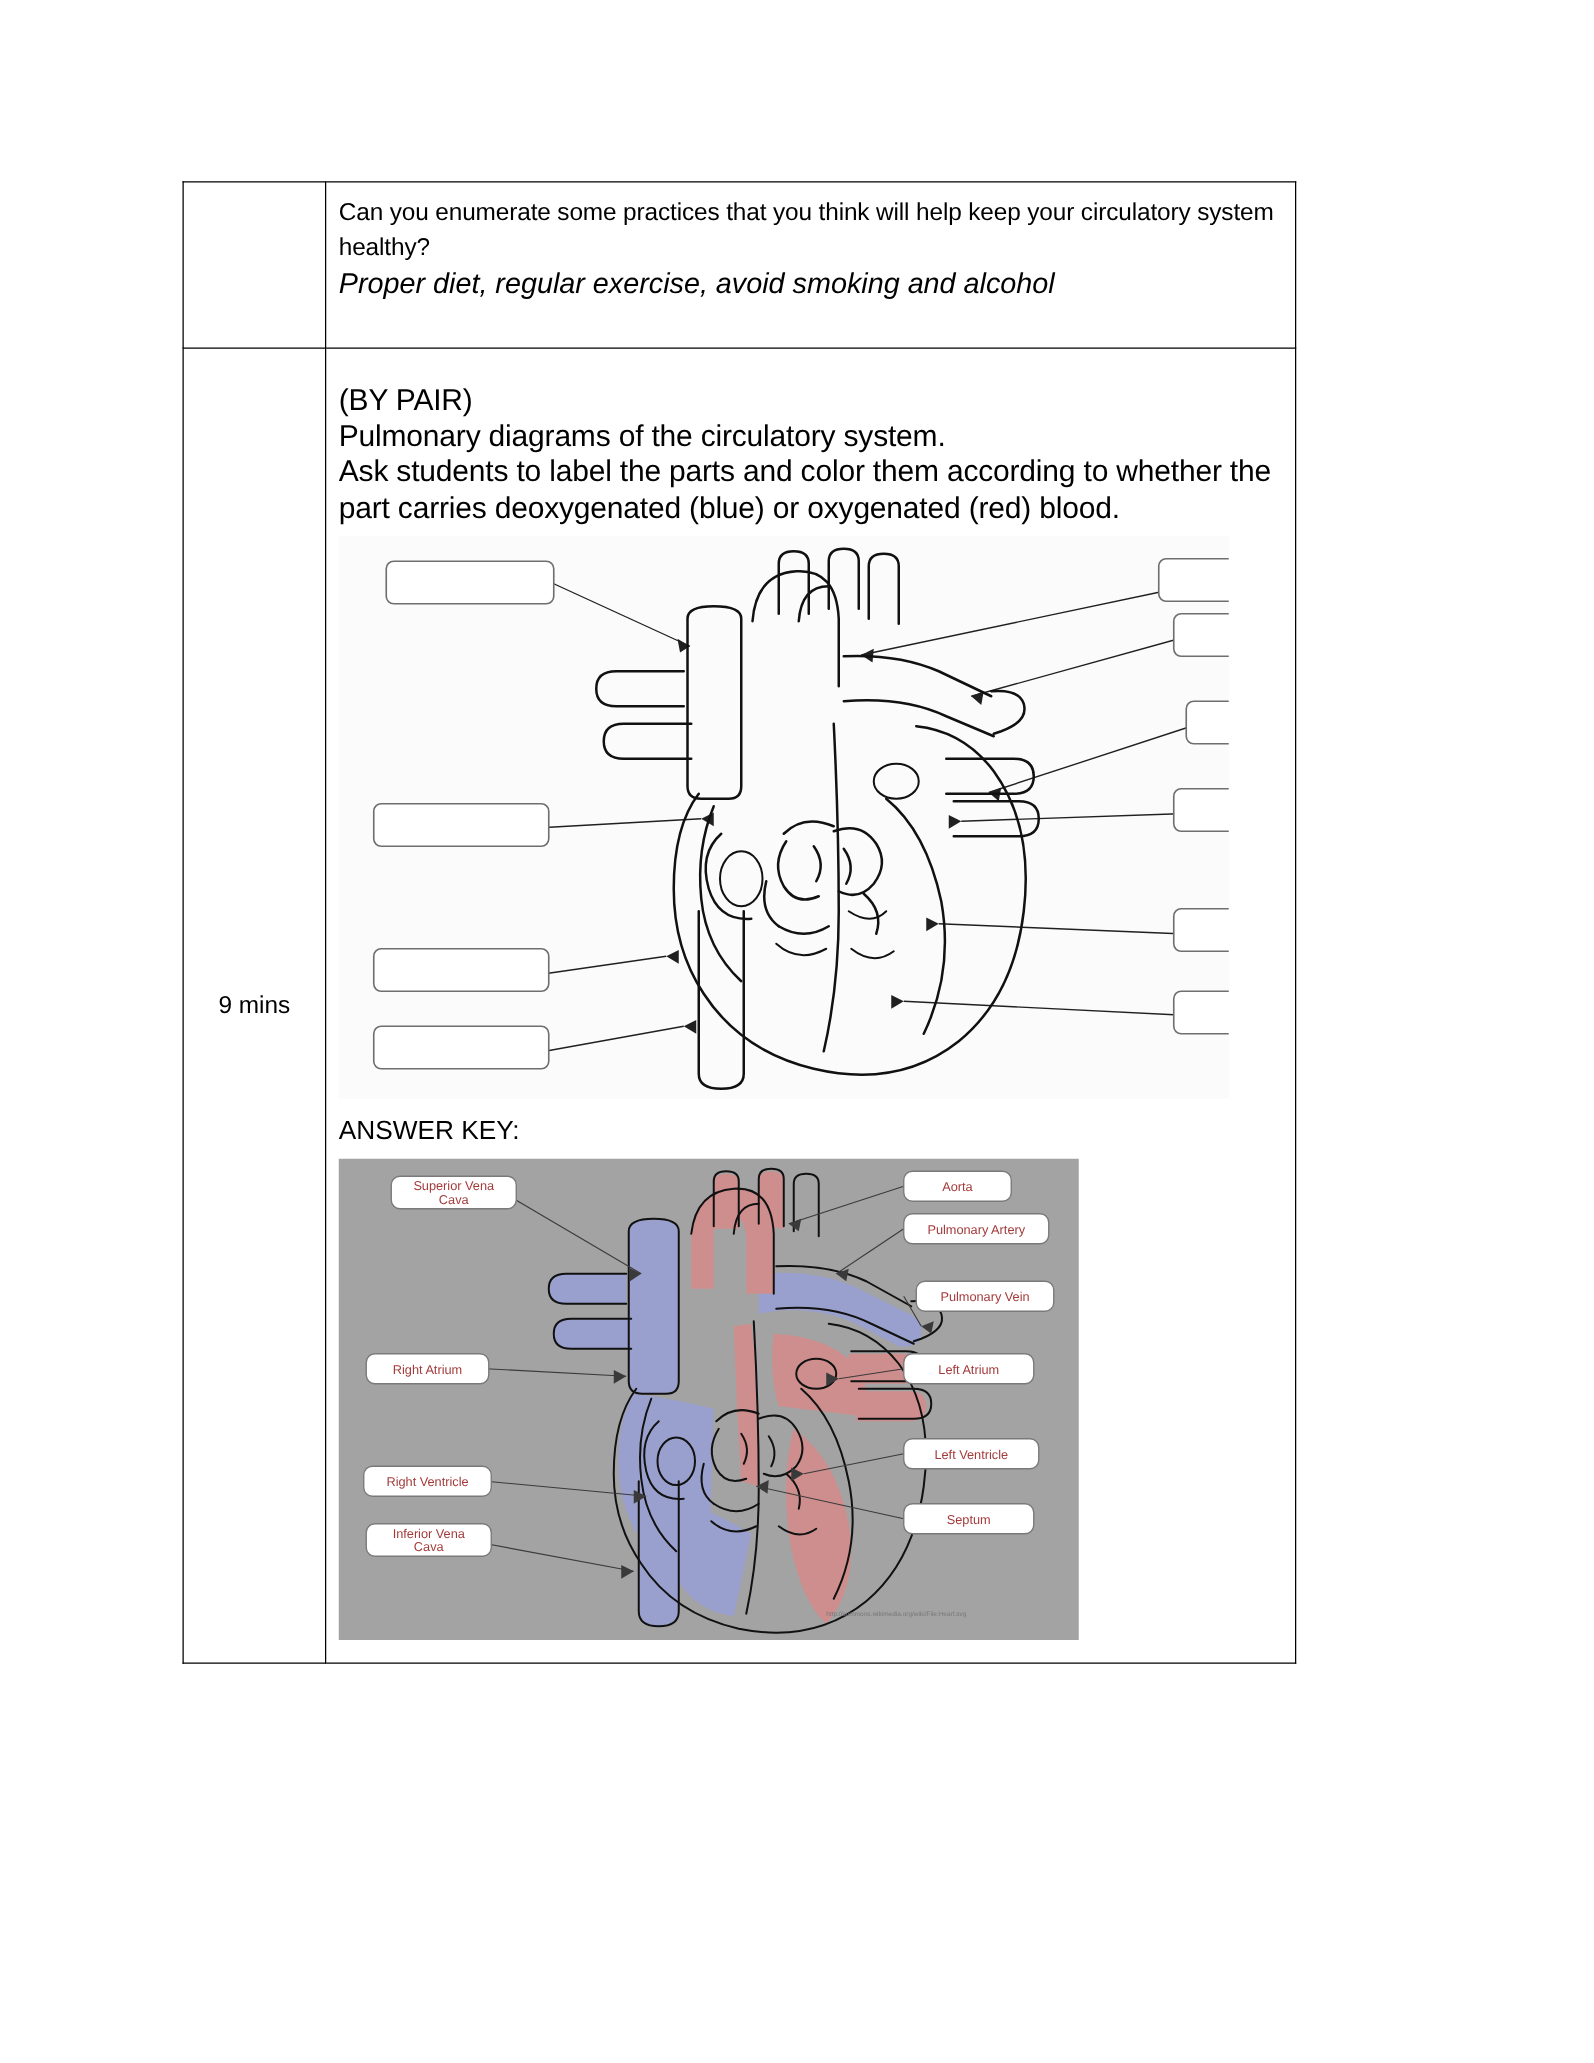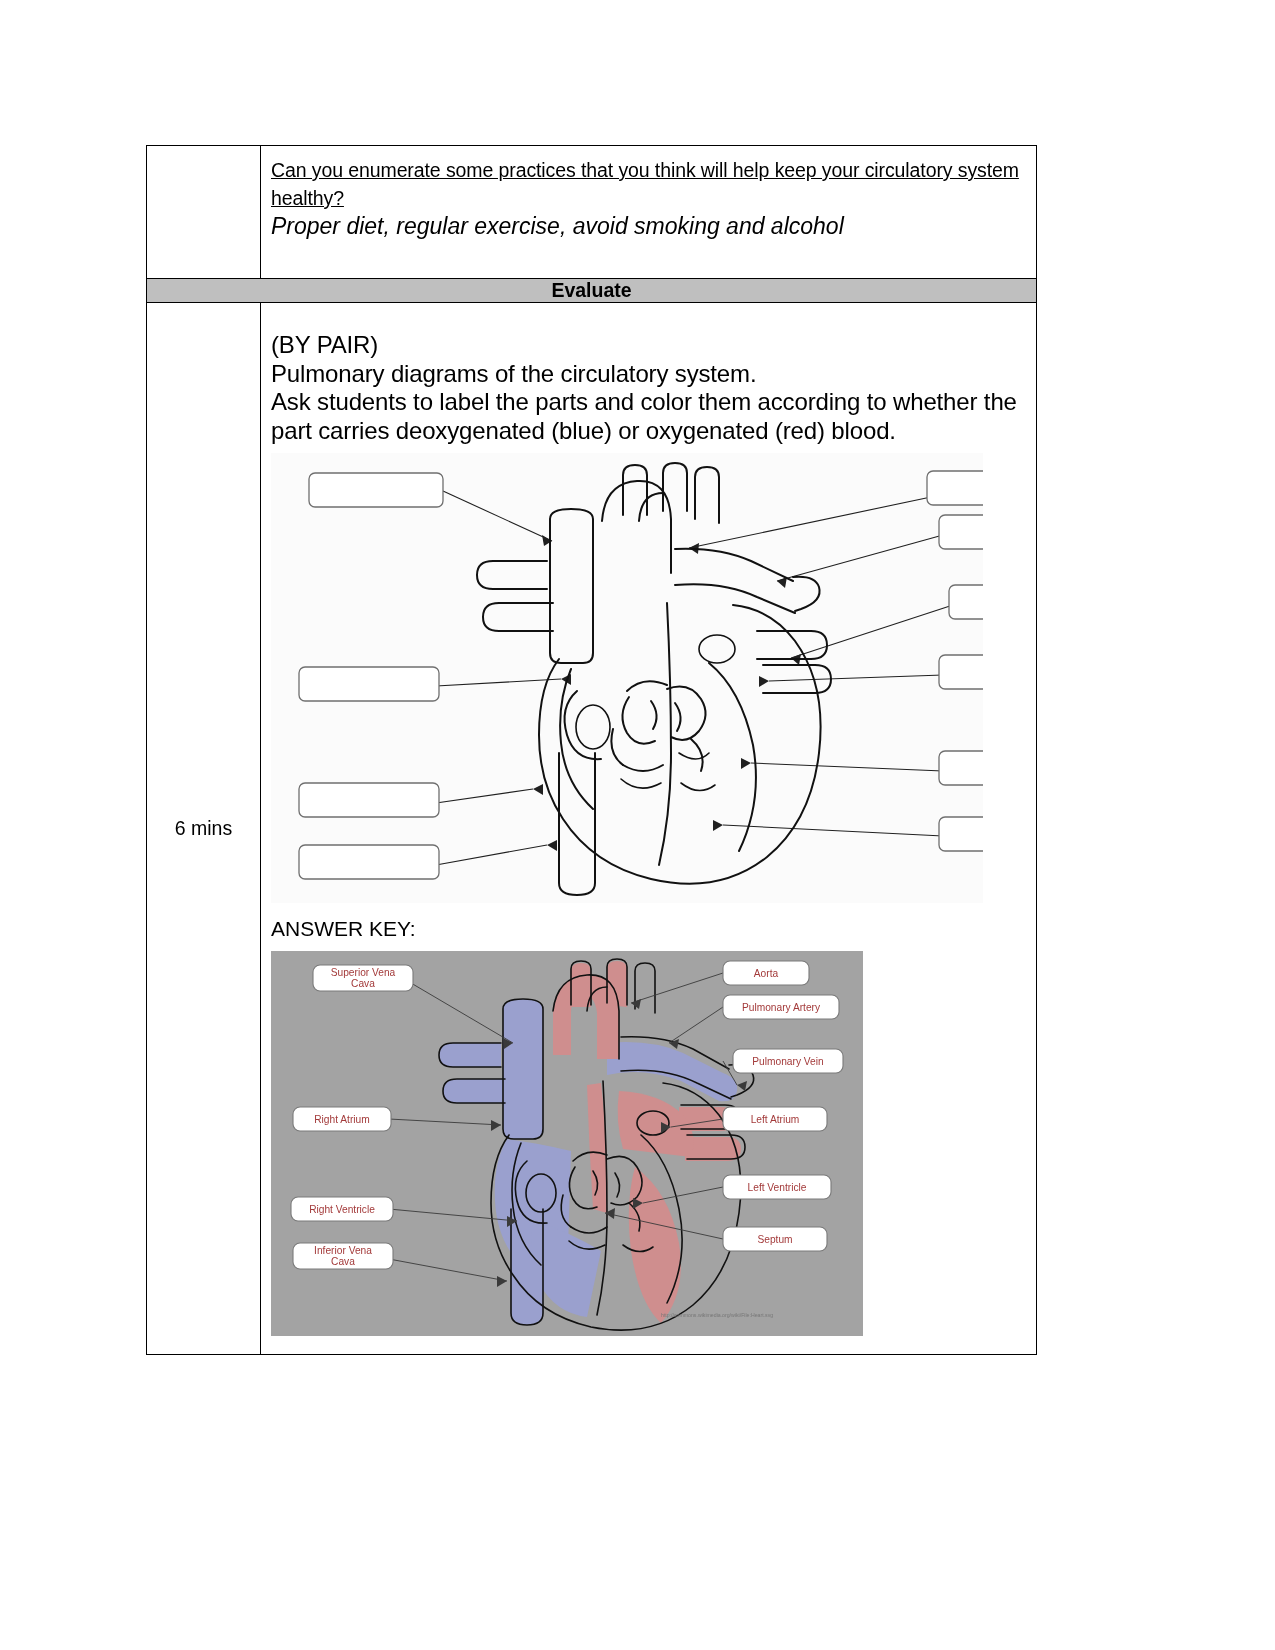--- a/index.html
+++ b/index.html
@@ -41,21 +41,20 @@
   .col-body { width: 776px; }
 
   .cell-pad {
     padding: 10px 8px 10px 10px;
   }
 
   .q-text {
     font-size: 19.5px;
     line-height: 28px;
     letter-spacing: -0.1px;
-    text-decoration: underline;
   }
   .q-answer {
     font-style: italic;
     font-size: 23px;
     line-height: 28px;
   }
 
   .row-q-left { height: 132px; }
 
   .band {
@@ -170,26 +169,23 @@
       <tr>
         <td class="row-q-left"></td>
         <td>
           <div class="cell-pad">
             <div class="q-text">Can you enumerate some practices that you think will help keep your circulatory system healthy?</div>
             <div class="q-answer">Proper diet, regular exercise, avoid smoking and alcohol</div>
           </div>
         </td>
       </tr>
 
+
       <tr>
-        <td colspan="2" class="band">Evaluate</td>
-      </tr>
-
-      <tr>
-        <td class="time-cell">6 mins</td>
+        <td class="time-cell">9 mins</td>
         <td>
 
           <div class="instructions">
             <div>(BY PAIR)</div>
             <div>Pulmonary diagrams of the circulatory system.</div>
             <div>Ask students to label the parts and color them according to whether the part carries deoxygenated (blue) or oxygenated (red) blood.</div>
           </div>
 
           <div class="fig-blank">
             <svg viewBox="0 0 712 450" preserveAspectRatio="xMidYMid meet">

